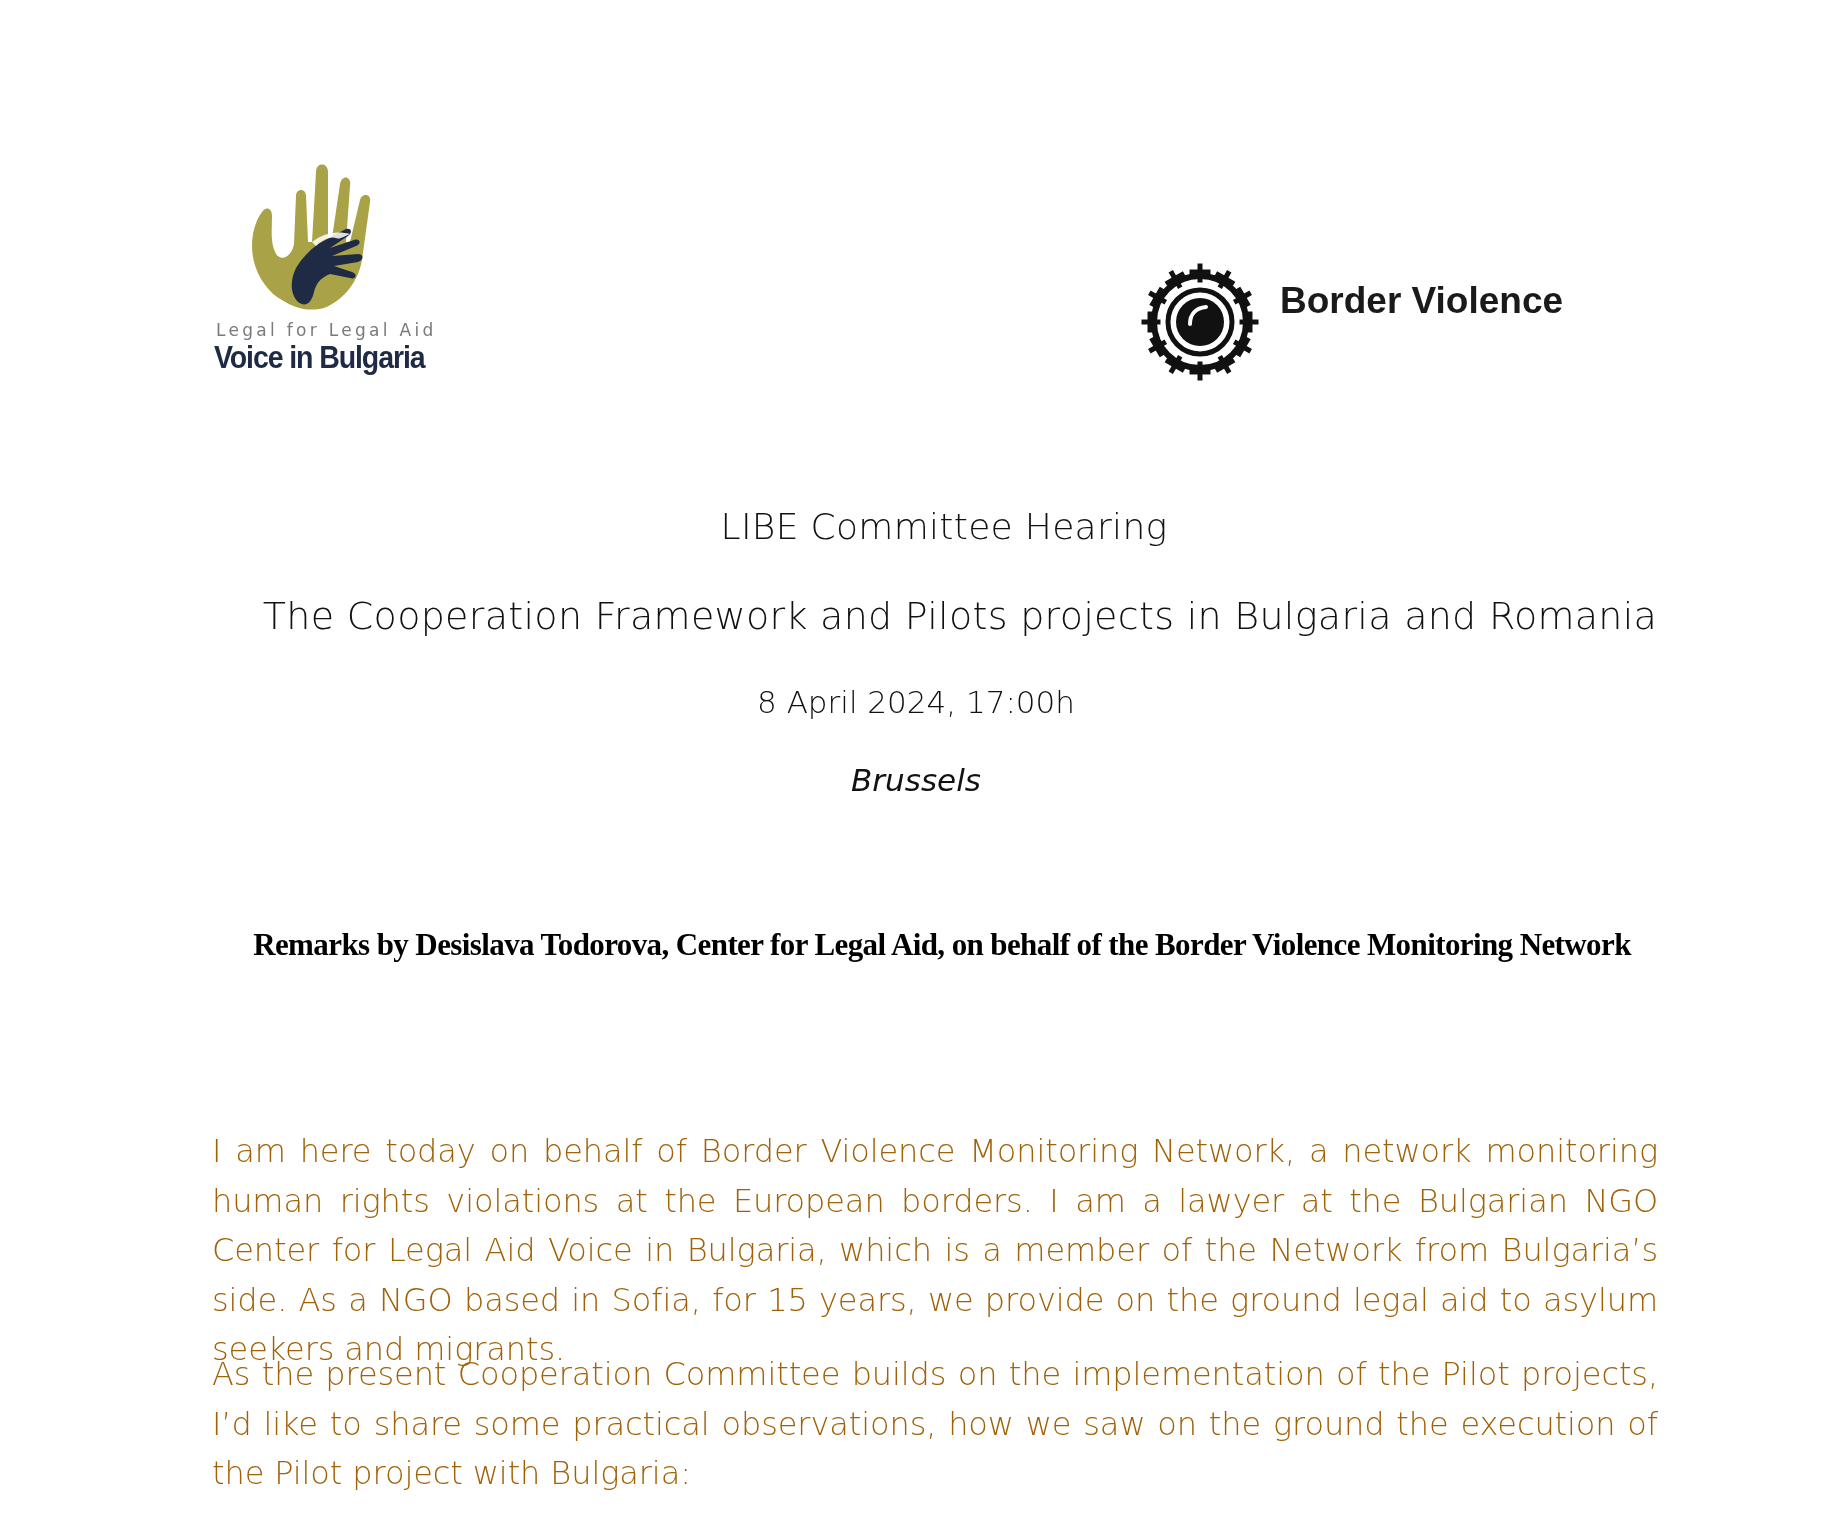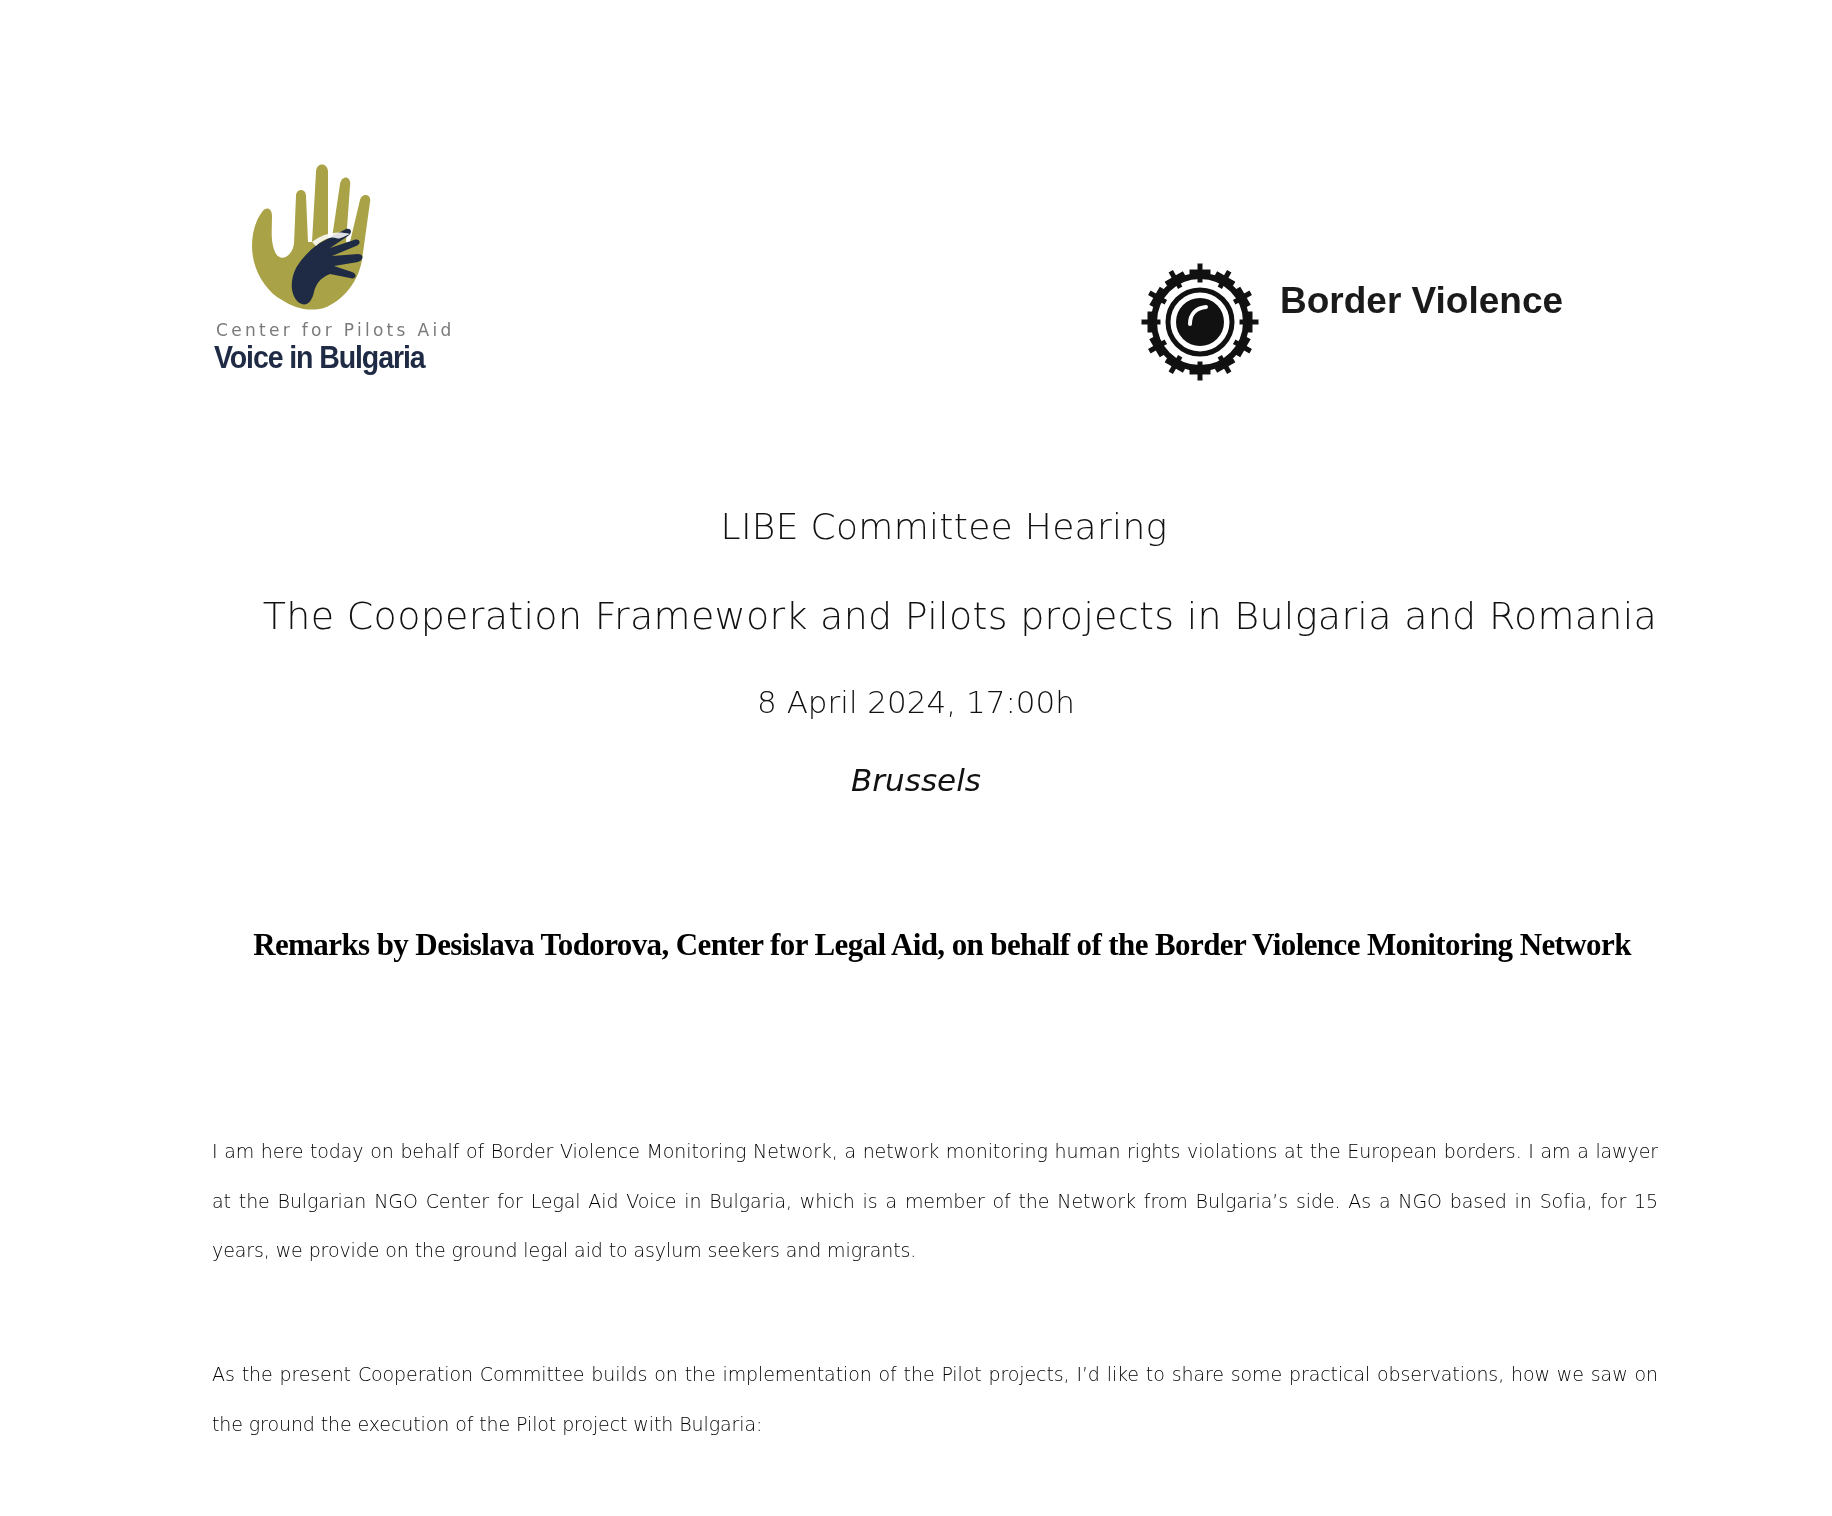--- a/index.html
+++ b/index.html
@@ -19,37 +19,37 @@
   #logo-right .t2 { top:58px; }
 
   .center { position:absolute; left:0; width:1832px; text-align:center; white-space:nowrap; font-family:"DejaVu Sans", sans-serif; font-weight:200; color:#111; }
   #hearing-title { top:506px; font-size:36px; letter-spacing:0.3px;padding-left:28px; }
   #event-title { top:594px; font-size:38px; letter-spacing:0.3px;padding-left:44px; }
   #event-date { top:684px; font-size:31px; }
   #event-place { top:762px; font-size:31px; font-style:italic;text-align:center; }
 
   #remarks-heading { left:212px; top:918px; width:1460px; font-family:Liberation Serif, serif; font-weight:bold; font-size:31px; line-height:54px; letter-spacing:-0.6px; color:#000;text-align:center; }
 
-  .para { position:absolute; left:212px; width:1446px; font-family:"DejaVu Sans", sans-serif; font-weight:200; font-size:19px; line-height:49.5px; text-align:justify; color:#000000; letter-spacing:-0.1px; }
+  .para { position:absolute; left:212px; width:1446px; font-family:"DejaVu Sans", sans-serif; font-weight:200; font-size:32px; line-height:49.5px; text-align:justify; color:#a16207; letter-spacing:-0.1px; }
   #para-1 { top:1127px; }
   #para-2 { top:1350px; }
 </style>
 </head>
 <body>
 
 <div id="logo-left" class="abs">
   <svg width="220" height="175" viewBox="0 0 220 175">
 
     <path fill="#a9a246" d="M70 150 C52 140 40 118 40 96 C40 82 44 70 50 62 C54 56 60 58 60 66 C60 80 58 92 64 104 C70 112 80 106 82 94 L84 46 C84 38 94 38 94 46 L96 92 L100 92 L104 22 C104 12 116 12 116 22 L116 88 L120 88 L128 34 C130 24 140 26 138 36 L134 92 L138 92 L148 50 C150 42 160 44 158 52 L150 110 C146 132 132 150 112 158 C96 162 82 158 70 150 Z"></path>
 
     <path fill="#1f2b45" d="M86 152 C78 144 78 130 84 118 C90 108 98 100 106 94 L132 80 C138 76 142 82 136 86 L118 98 L142 90 C148 88 150 94 144 96 L120 106 L146 104 C152 104 152 110 146 112 L122 116 L140 122 C146 124 144 130 138 128 L118 124 C108 128 104 134 102 142 C100 152 94 158 86 152 Z"></path>
 
     <path fill="#ffffff" d="M100 92 C110 84 124 80 138 84 C132 86 128 90 124 88 C118 86 110 90 104 96 Z" opacity="0.85"></path>
   </svg>
-  <div class="cap">Center for Pilots Aid</div>
+  <div class="cap">Legal for Legal Aid</div>
   <div class="name">Voice in Bulgaria</div>
 </div>
 
 <div id="logo-right" class="abs">
   <svg width="120" height="120" viewBox="0 0 120 120">
     <circle cx="60" cy="60" r="46" fill="none" stroke="#111" stroke-width="6"></circle>
     <g stroke="#111" stroke-width="5" stroke-linecap="square">
       <g id="barb">
         <line x1="60" y1="4" x2="60" y2="18"></line>
         <line x1="52" y1="10" x2="68" y2="10"></line>

